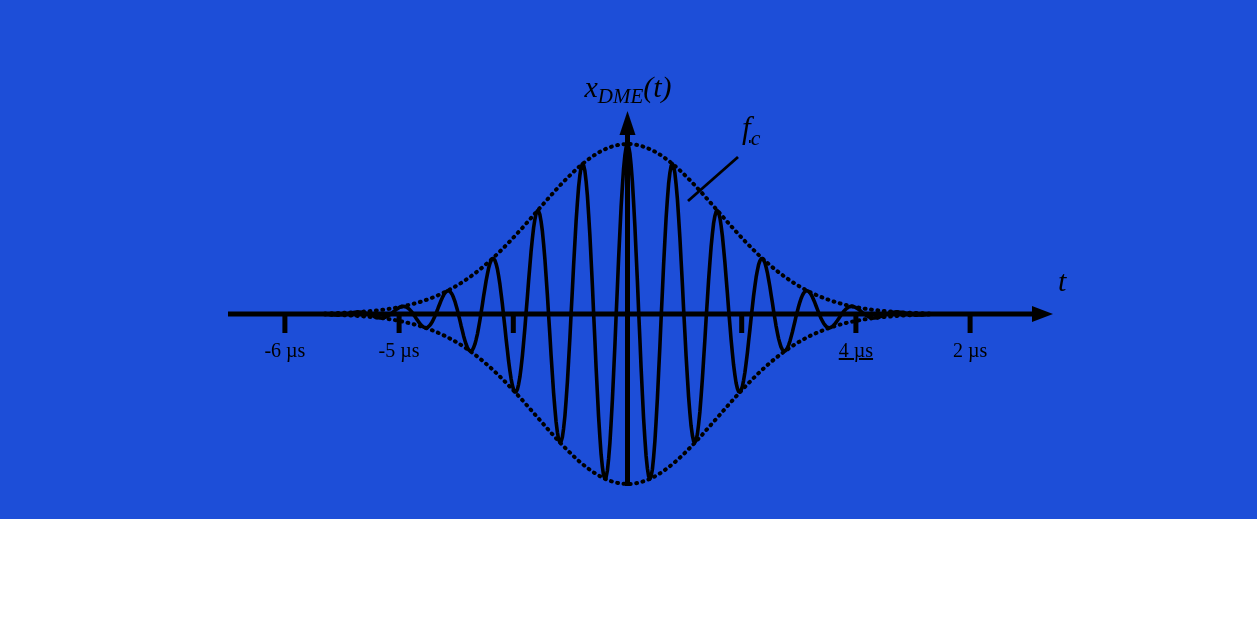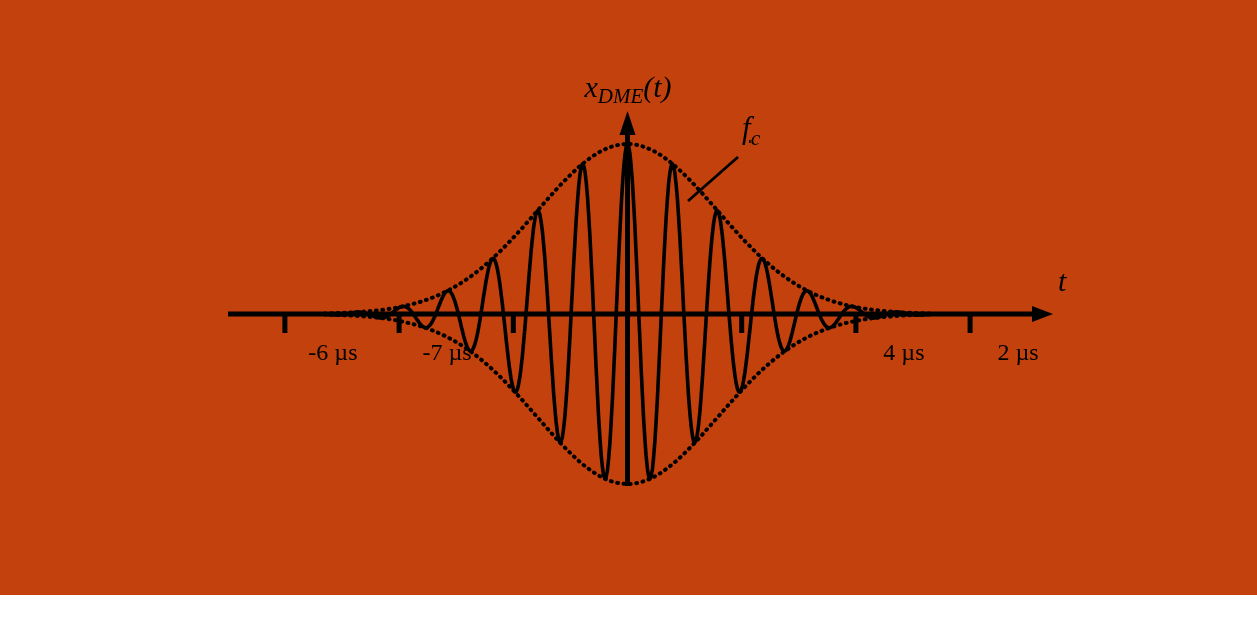--- a/index.html
+++ b/index.html
@@ -1,30 +1,30 @@
 <!DOCTYPE html>
 <html><head>
 <meta charset="utf-8">
 <style>
   html,body{margin:0;padding:0;background:#ffffff;}
   .stage{
     position:relative;
-    width:1257px;height:595px;
-    background:#c2410c;
+    width:1257px;height:519px;
+    background:#1d4ed8;
     overflow:hidden;
     font-family:"Liberation Serif", serif;
     color:#000000;
   }
   .lbl{position:absolute;white-space:nowrap;line-height:1;}
   .it{font-style:italic;}
   .sub{font-size:0.7em;vertical-align:-0.3em;}
   .fig-title{left:628px;top:72px;transform:translateX(-50%);font-size:30px;}
   .fc-label{left:742px;top:112px;font-size:31px;text-decoration:underline;}
   .t-label{left:1058px;top:266px;font-size:30px;}
-  .tick-label{position:absolute;top:340px;transform:translateX(-50%);font-size:24px;white-space:nowrap;line-height:1;margin-left:48px;}
+  .tick-label{position:absolute;top:340px;transform:translateX(-50%);font-size:20px;white-space:nowrap;line-height:1;}
   svg{position:absolute;left:0;top:0;}
   .ink{stroke:#000000;fill:none;}
 </style>
 </head>
 <body>
 
 <div class="stage">
 
   <svg width="1257" height="637" viewBox="0 0 1257 637">
 
@@ -49,18 +49,18 @@
   </div>
 
   <div class="lbl fc-label">
     <span class="it">f</span><span class="it sub">c</span>
   </div>
 
   <div class="lbl t-label it">t</div>
 
   <div id="tick-labels">
       <span class="tick-label" style="left: 284.9px;">-6 µs</span>
-      <span class="tick-label" style="left: 399.1px;">-7 µs</span>
-      <span class="tick-label" style="left: 855.9px;">4 µs</span>
+      <span class="tick-label" style="left: 399.1px;">-5 µs</span>
+      <span class="tick-label" style="left: 855.9px; text-decoration: underline;">4 µs</span>
       <span class="tick-label" style="left: 970.1px;">2 µs</span>
     </div>
 
 </div>
 
 </body></html>

